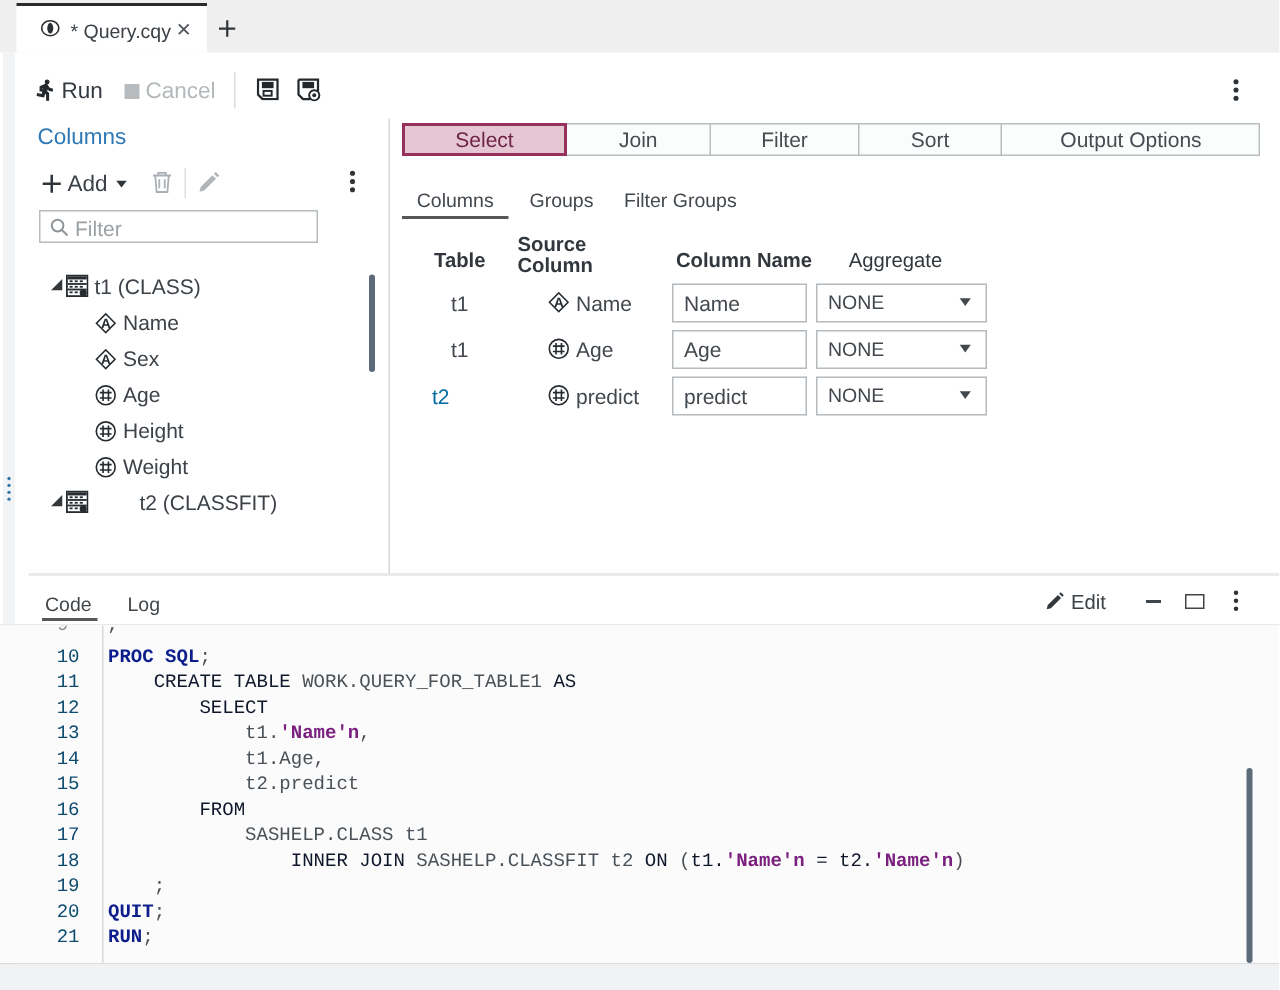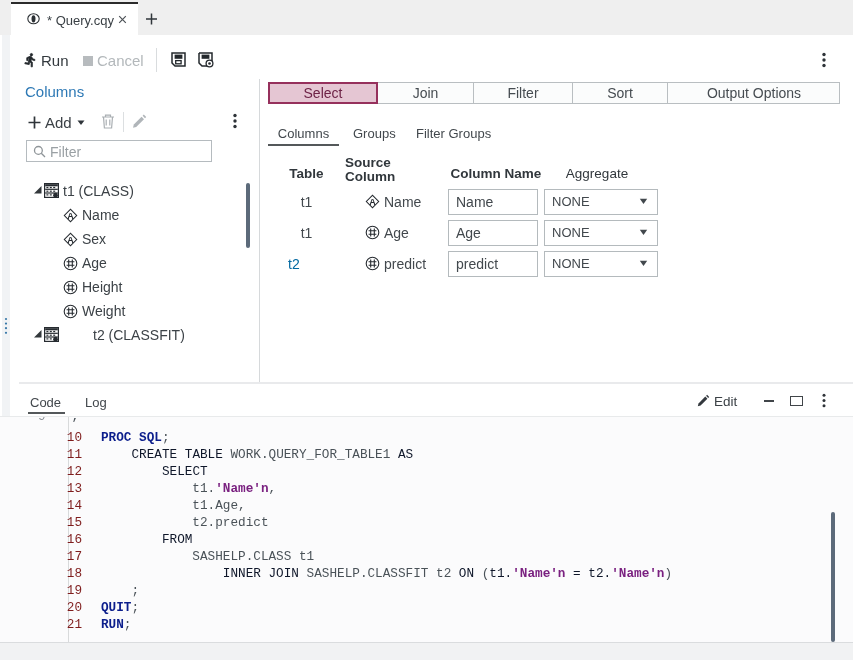--- a/index.html
+++ b/index.html
@@ -1,20 +1,20 @@
 <!DOCTYPE html>
 <html><head>
 <meta charset="utf-8">
 <style>
   * { margin:0; padding:0; box-sizing:border-box; }
   body { font-family:"Liberation Sans", sans-serif; background:#fff; }
   #page { position:relative; width:853px; height:660px; overflow:hidden; background:#fff; }
   .abs { position:absolute; }
   .cl { height:17px; white-space:pre; }
-  .ln { display:inline-block; width:53px; text-align:right; color:#7f1d1d; white-space:pre;margin-left:29px; }
+  .ln { display:inline-block; width:53px; text-align:right; color:#0c4a6e; white-space:pre; }
   .ct { margin-left:19px; white-space:pre; }
   .kb { color:#0f172a; }
   .kn { color:#0c1e8c; }
   .lit { color:#7a2180; }
   b { font-weight:bold; }
 </style>
 </head>
 <body>
 <div id="page">
 

